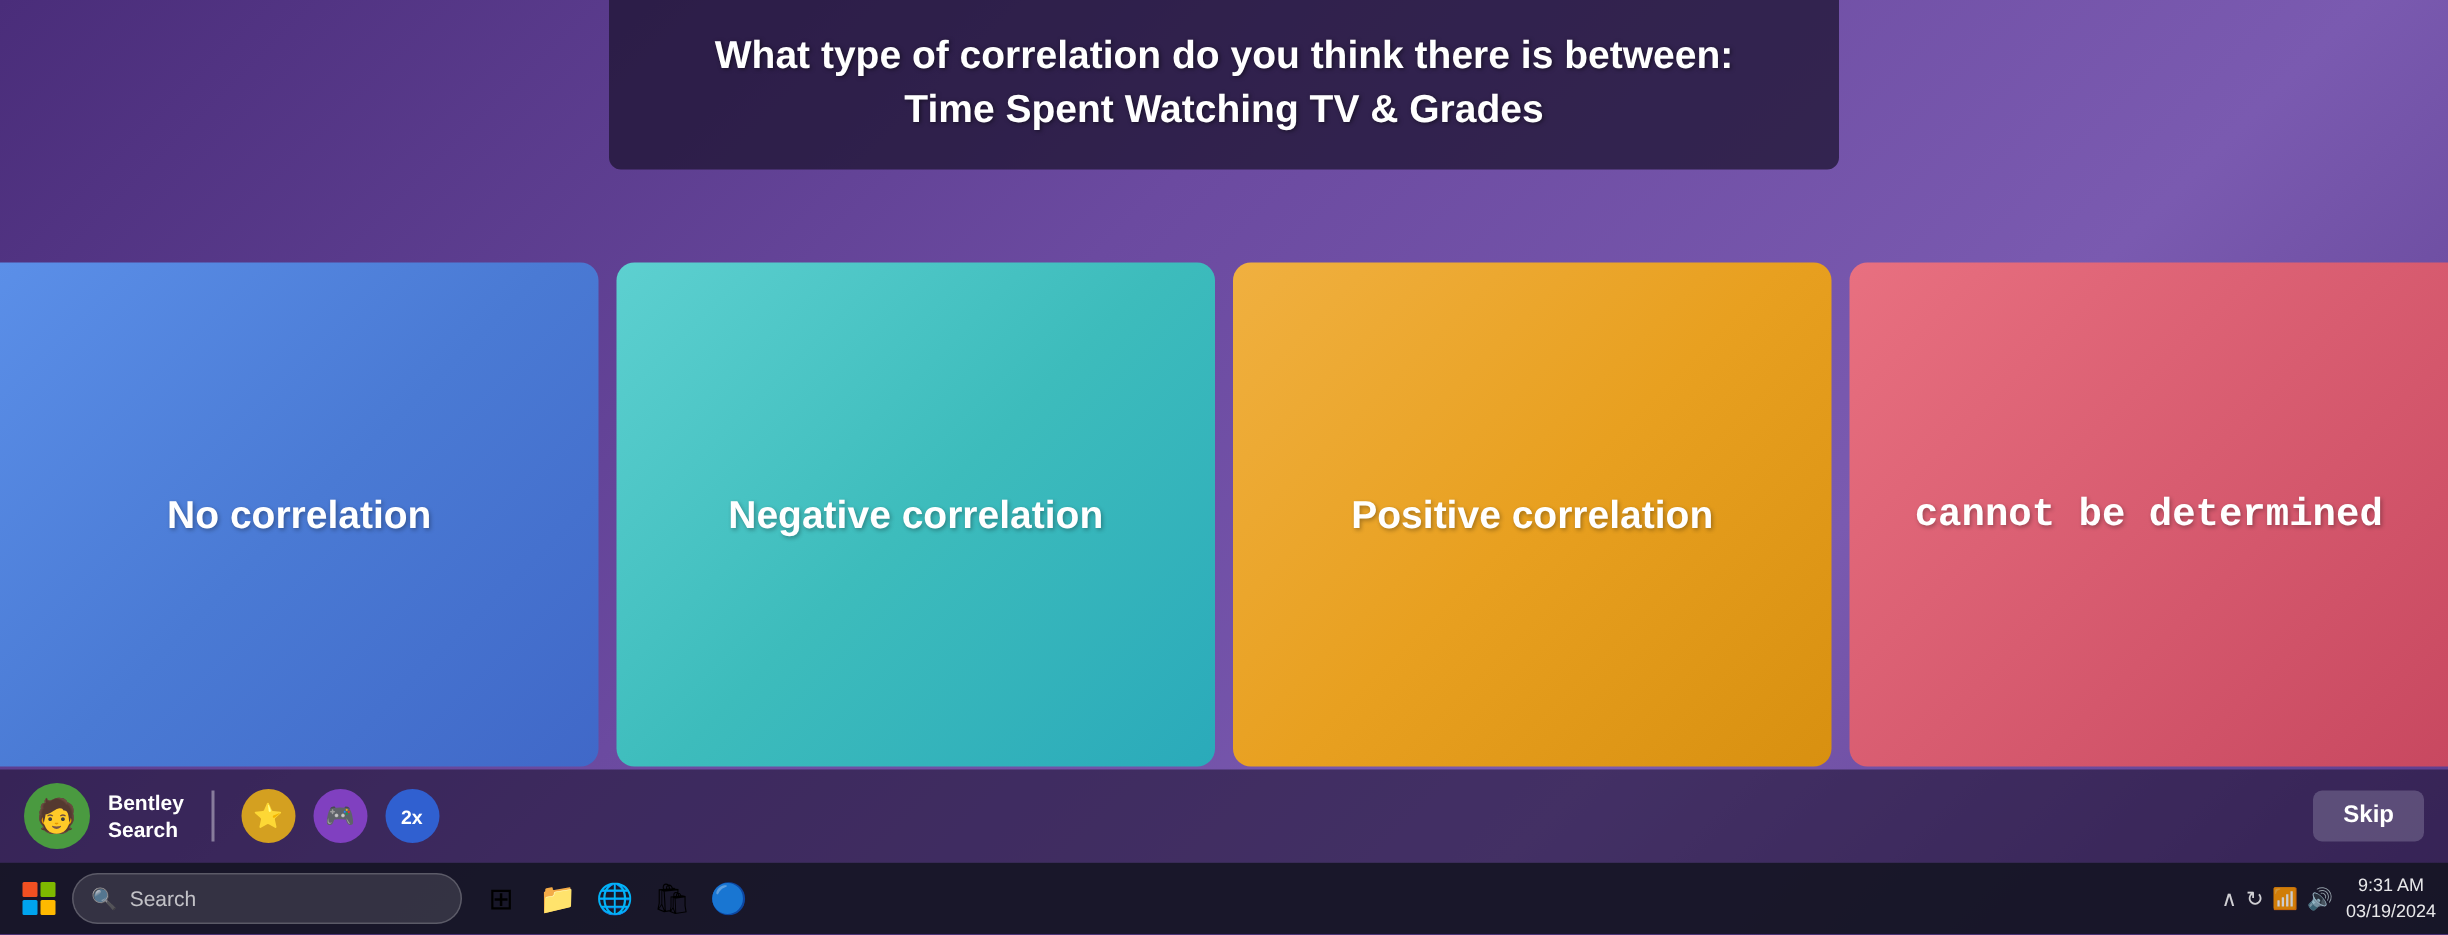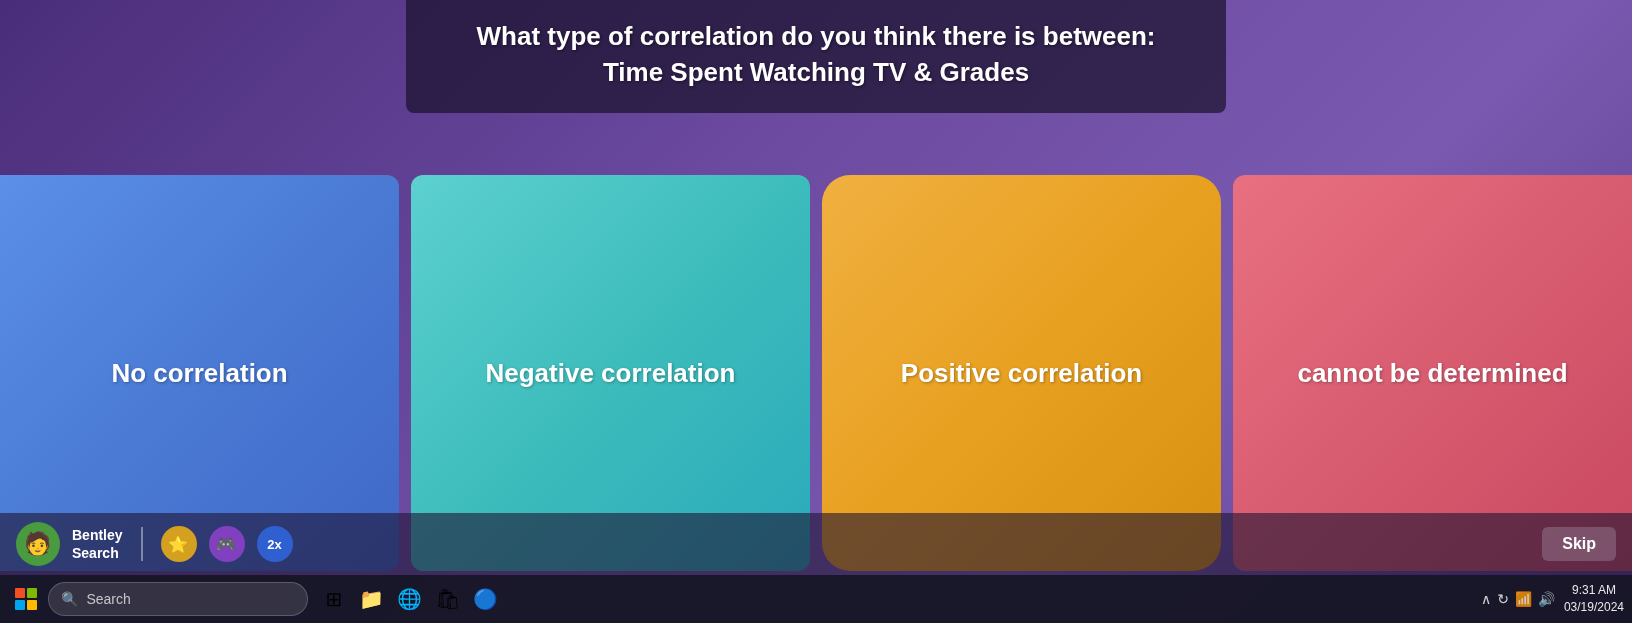--- a/index.html
+++ b/index.html
@@ -43,21 +43,21 @@
     }
 
     
     .answers-area {
       position: absolute;
       top: 175px;
       left: 0;
       right: 0;
       display: flex;
       gap: 0;
-      height: 396px;
+      height: 336px;
       z-index: 2;
       padding: 0 0;
     }
 
     .answer-btn {
       flex: 1;
       display: flex;
       align-items: center;
       justify-content: center;
       cursor: pointer;
@@ -78,27 +78,27 @@
       margin-left: 0;
       border-radius: 0 12px 12px 0;
     }
 
     .answer-btn.negative-correlation {
       background: linear-gradient(135deg, #5dd0d0 0%, #3dbcbc 50%, #2aaaba 100%);
     }
 
     .answer-btn.positive-correlation {
       background: linear-gradient(135deg, #f0b040 0%, #e8a020 50%, #d89010 100%);
-      border-radius: 28px;
     }
 
     .answer-btn.cannot-determined {
       background: linear-gradient(135deg, #e87080 0%, #d85c70 50%, #c84860 100%);
       margin-right: 0;
       border-radius: 12px 0 0 12px;
+      font-family: Liberation Mono, monospace;
     }
 
     
     .bottom-bar {
       position: absolute;
       bottom: 0;
       left: 0;
       right: 0;
       height: 110px;
       z-index: 3;

